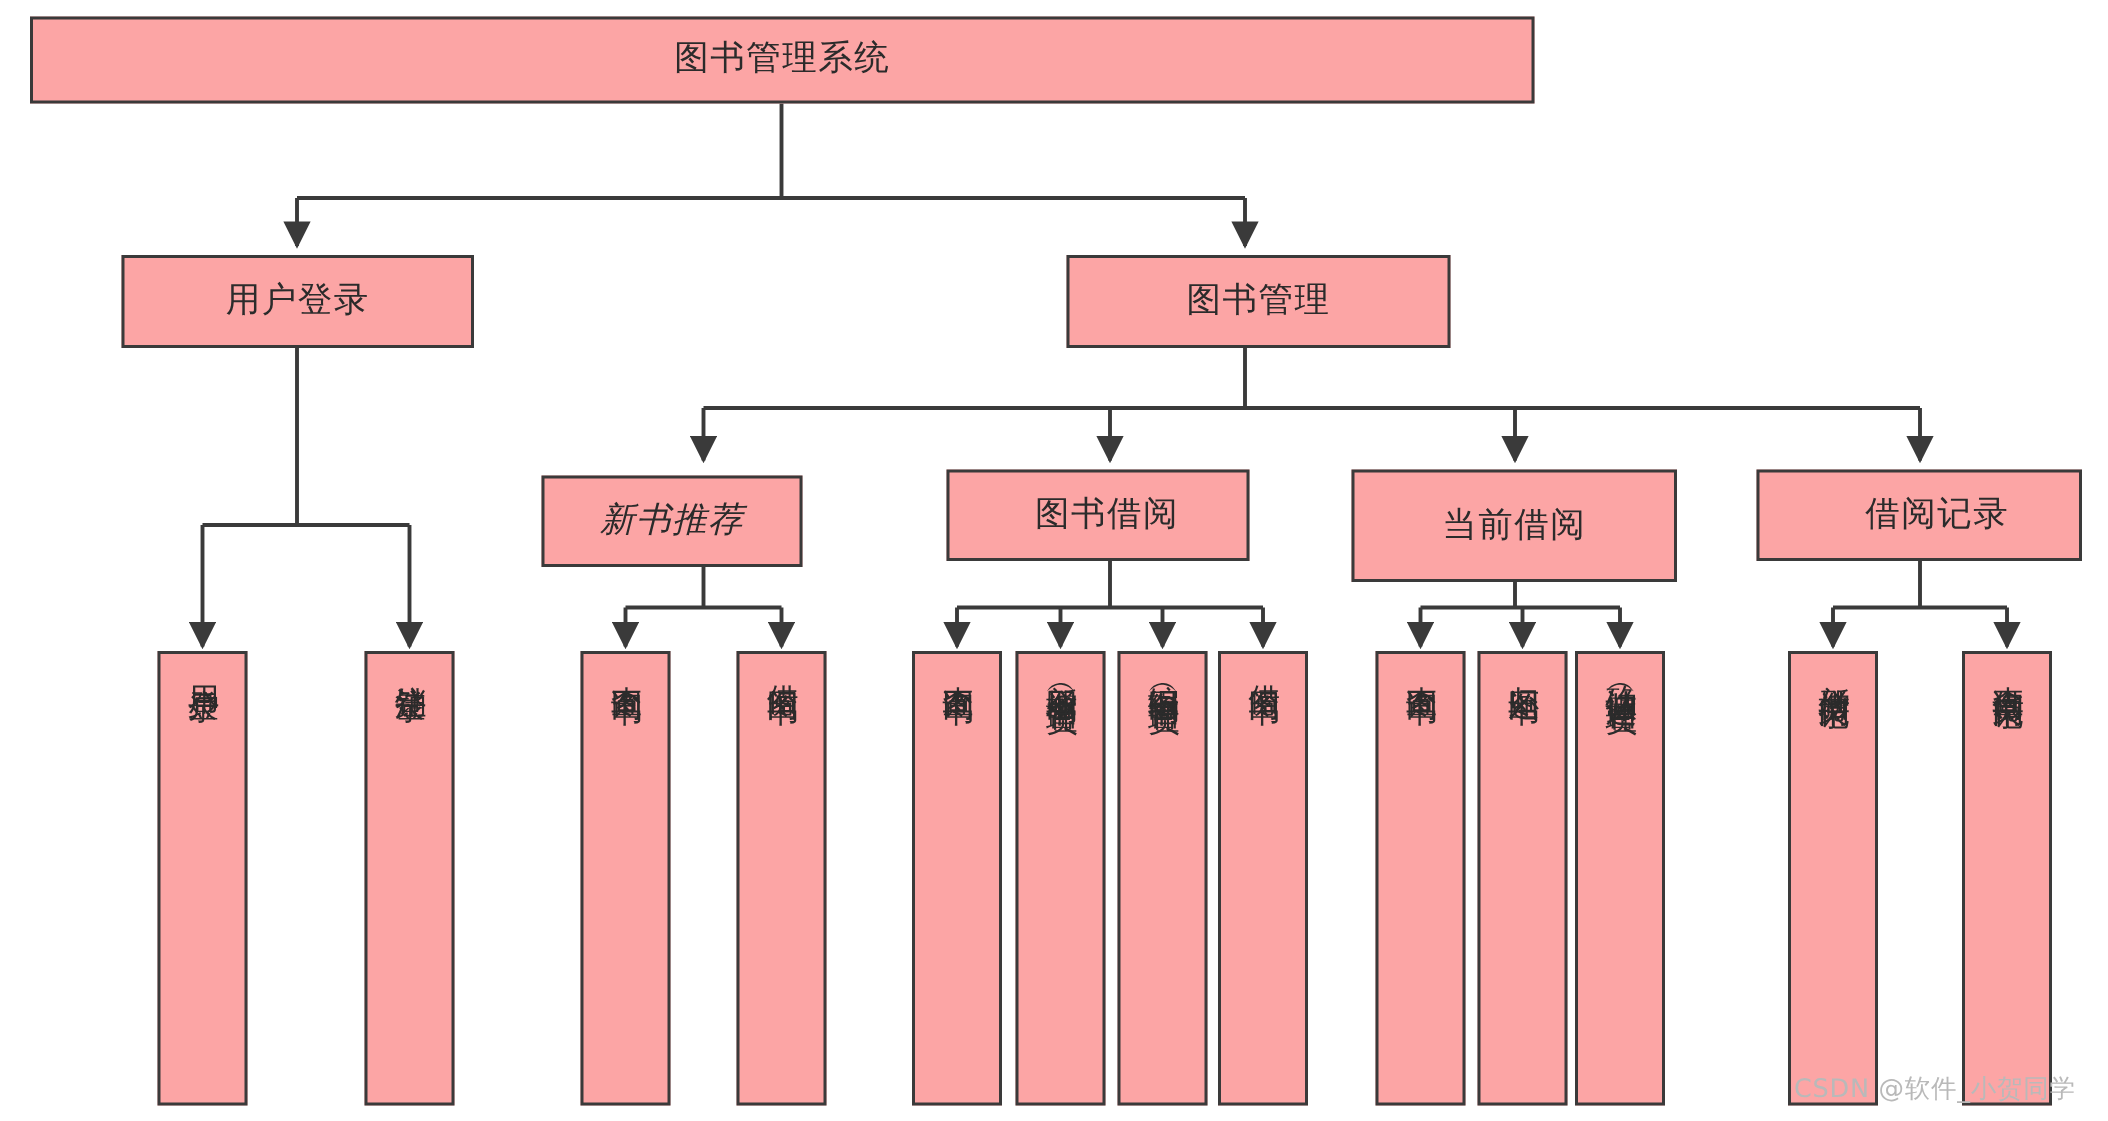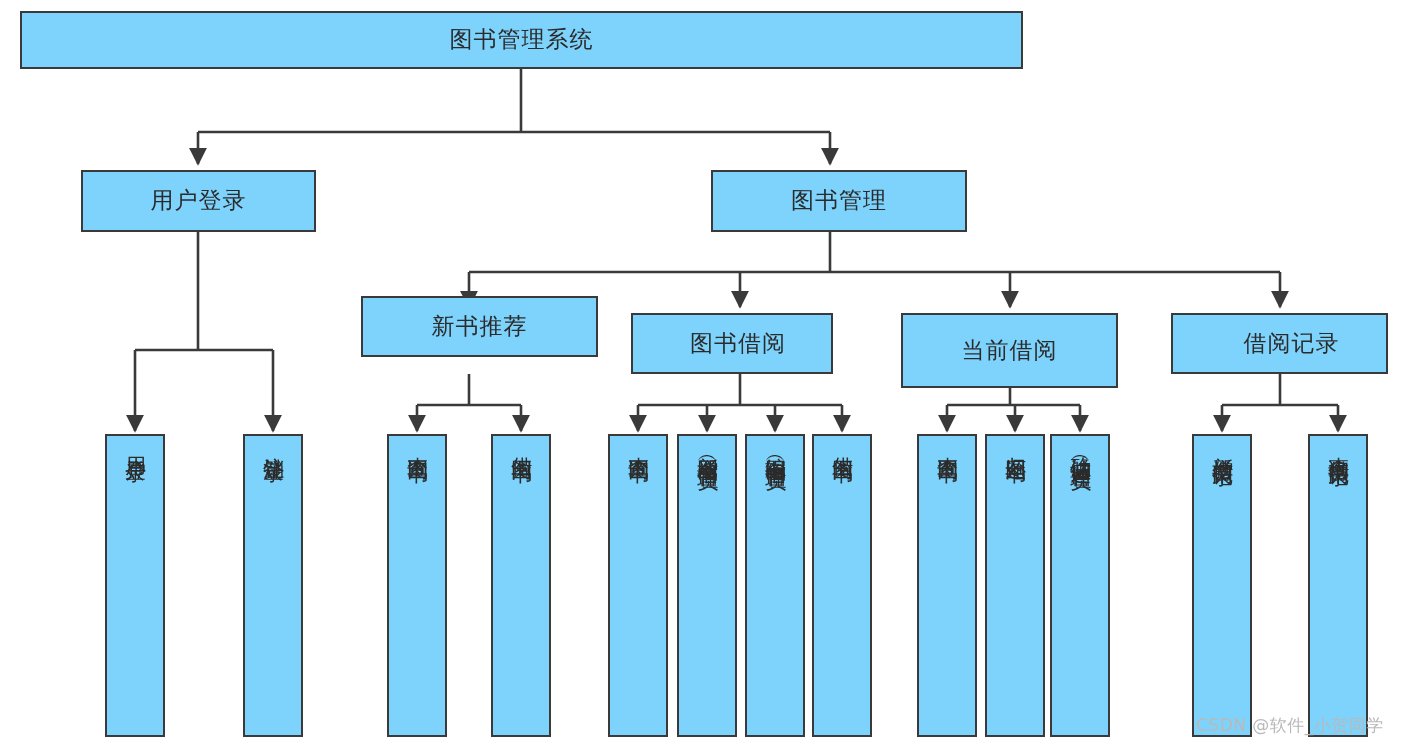--- a/index.html
+++ b/index.html
@@ -22,21 +22,21 @@
     position: absolute;
     left: 0;
     top: 0;
     width: 1405px;
     height: 747px;
     pointer-events: none;
   }
   .node {
     position: absolute;
     box-sizing: border-box;
-    background: #7dd3fc;
+    background: #fca5a5;
     border: 2px solid #3a3a3a;
     display: flex;
     align-items: center;
     justify-content: center;
     color: #2b2b2b;
   }
   .node.horiz {
     font-size: 23px;
     letter-spacing: 1px;
     line-height: 1.1;
@@ -124,21 +124,21 @@
       <path d="M 1222 405 L 1222 431" marker-end="url(#arrow)"></path>
       <path d="M 1338 405 L 1338 431" marker-end="url(#arrow)"></path>
     </g>
   </svg>
 
   <div class="node horiz root" style="left:20px; top:11px; width:1003px; height:58px;">图书管理系统</div>
 
   <div class="node horiz" style="left:81px; top:170px; width:235px; height:62px;">用户登录</div>
   <div class="node horiz" style="left:711px; top:170px; width:256px; height:62px;">图书管理</div>
 
-  <div class="node horiz" style="left:361px; top:296px; width:237px; height:61px;">新书推荐</div>
+  <div class="node horiz" style="left:361px; top:317px; width:174px; height:61px;font-style:italic;">新书推荐</div>
   <div class="node horiz" style="left:631px; top:313px; width:202px; height:61px;padding-left:12px;">图书借阅</div>
   <div class="node horiz" style="left:901px; top:313px; width:217px; height:75px;">当前借阅</div>
   <div class="node horiz" style="left:1171px; top:313px; width:217px; height:61px;padding-left:24px;">借阅记录</div>
 
   <div class="node vert vcenter" style="left:105px; top:434px; width:60px; height:303px;">
     <span class="vlabel">用户登录</span>
   </div>
   <div class="node vert vcenter" style="left:243px; top:434px; width:60px; height:303px;">
     <span class="vlabel">注销登录</span>
   </div>

